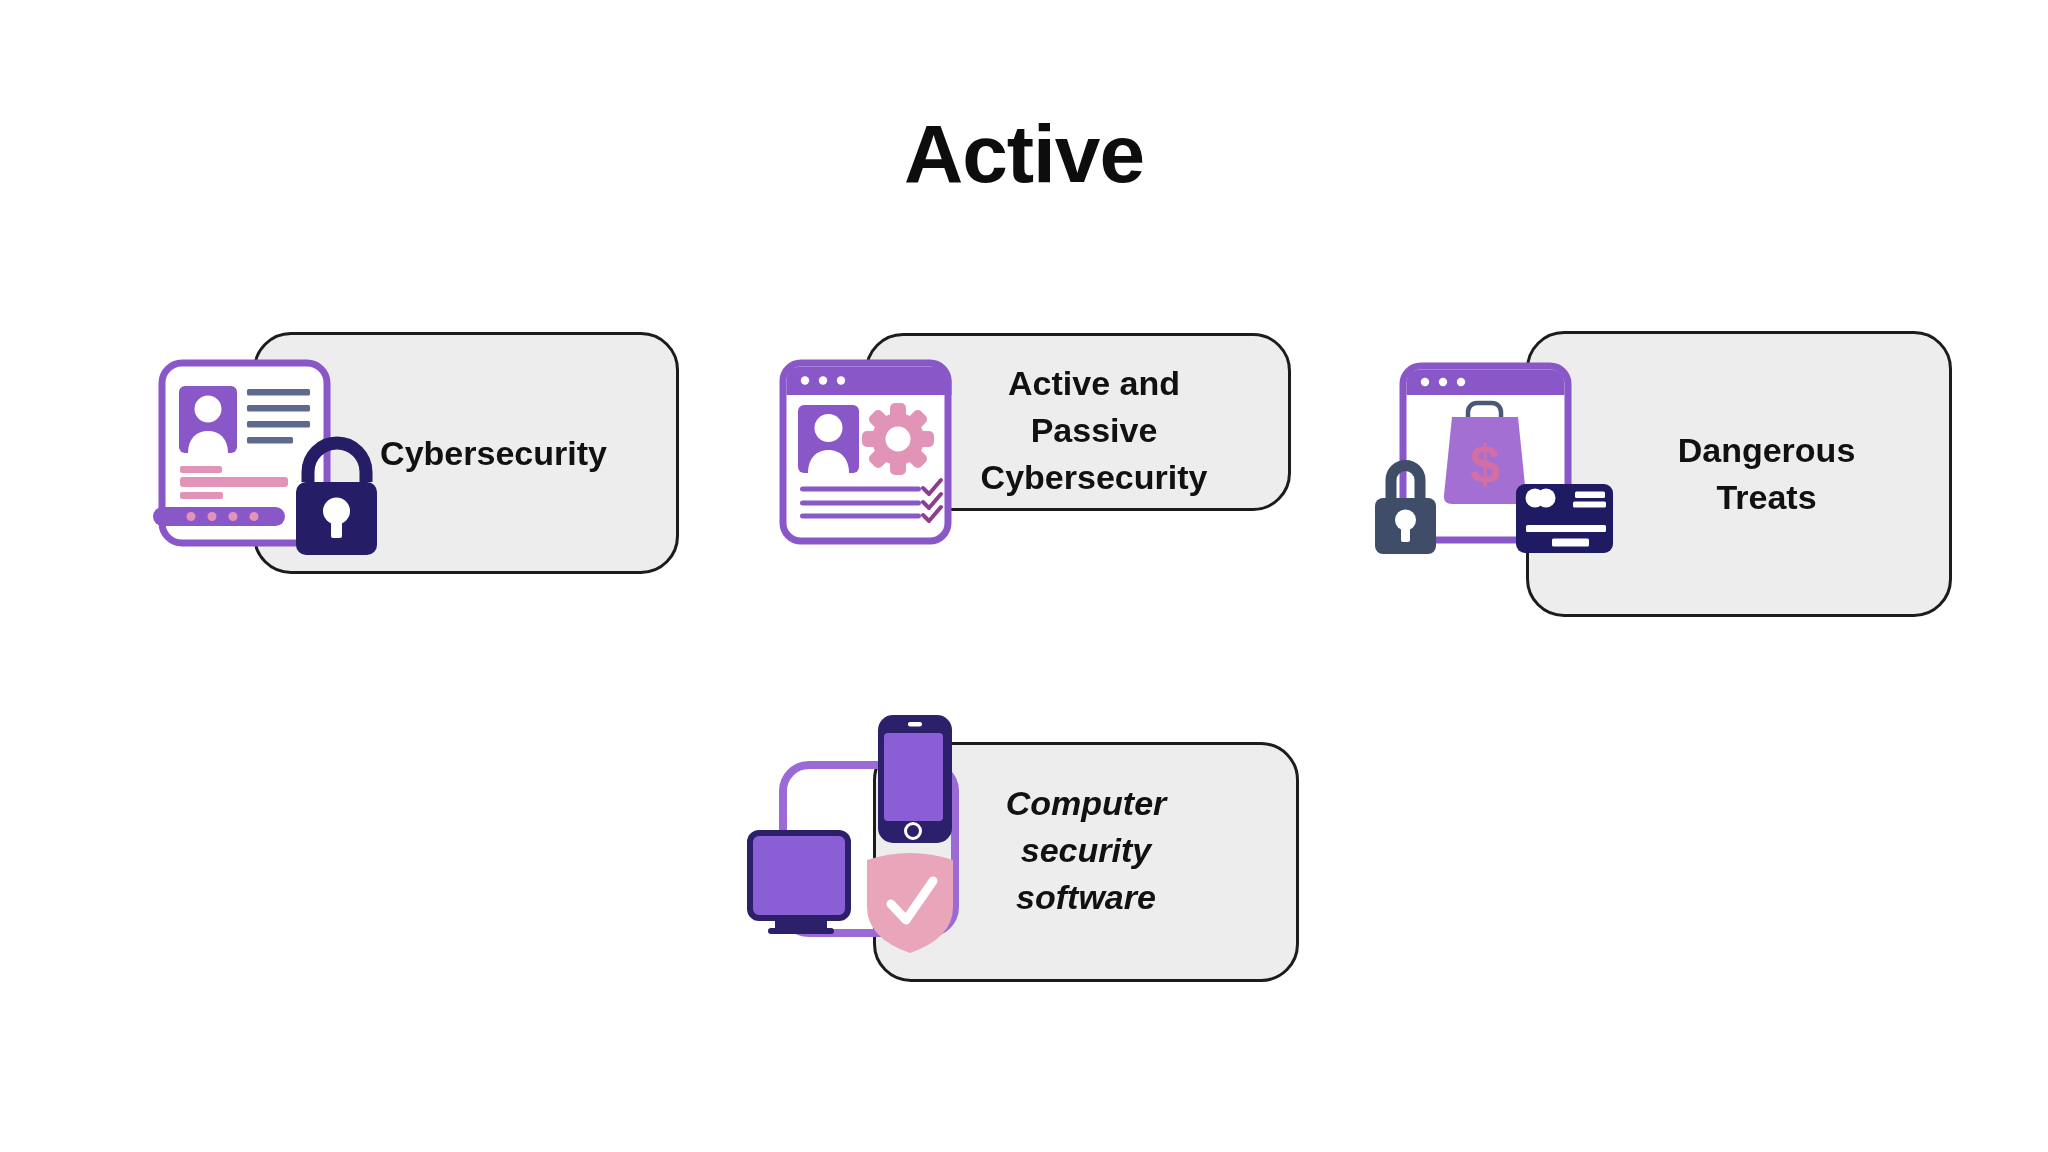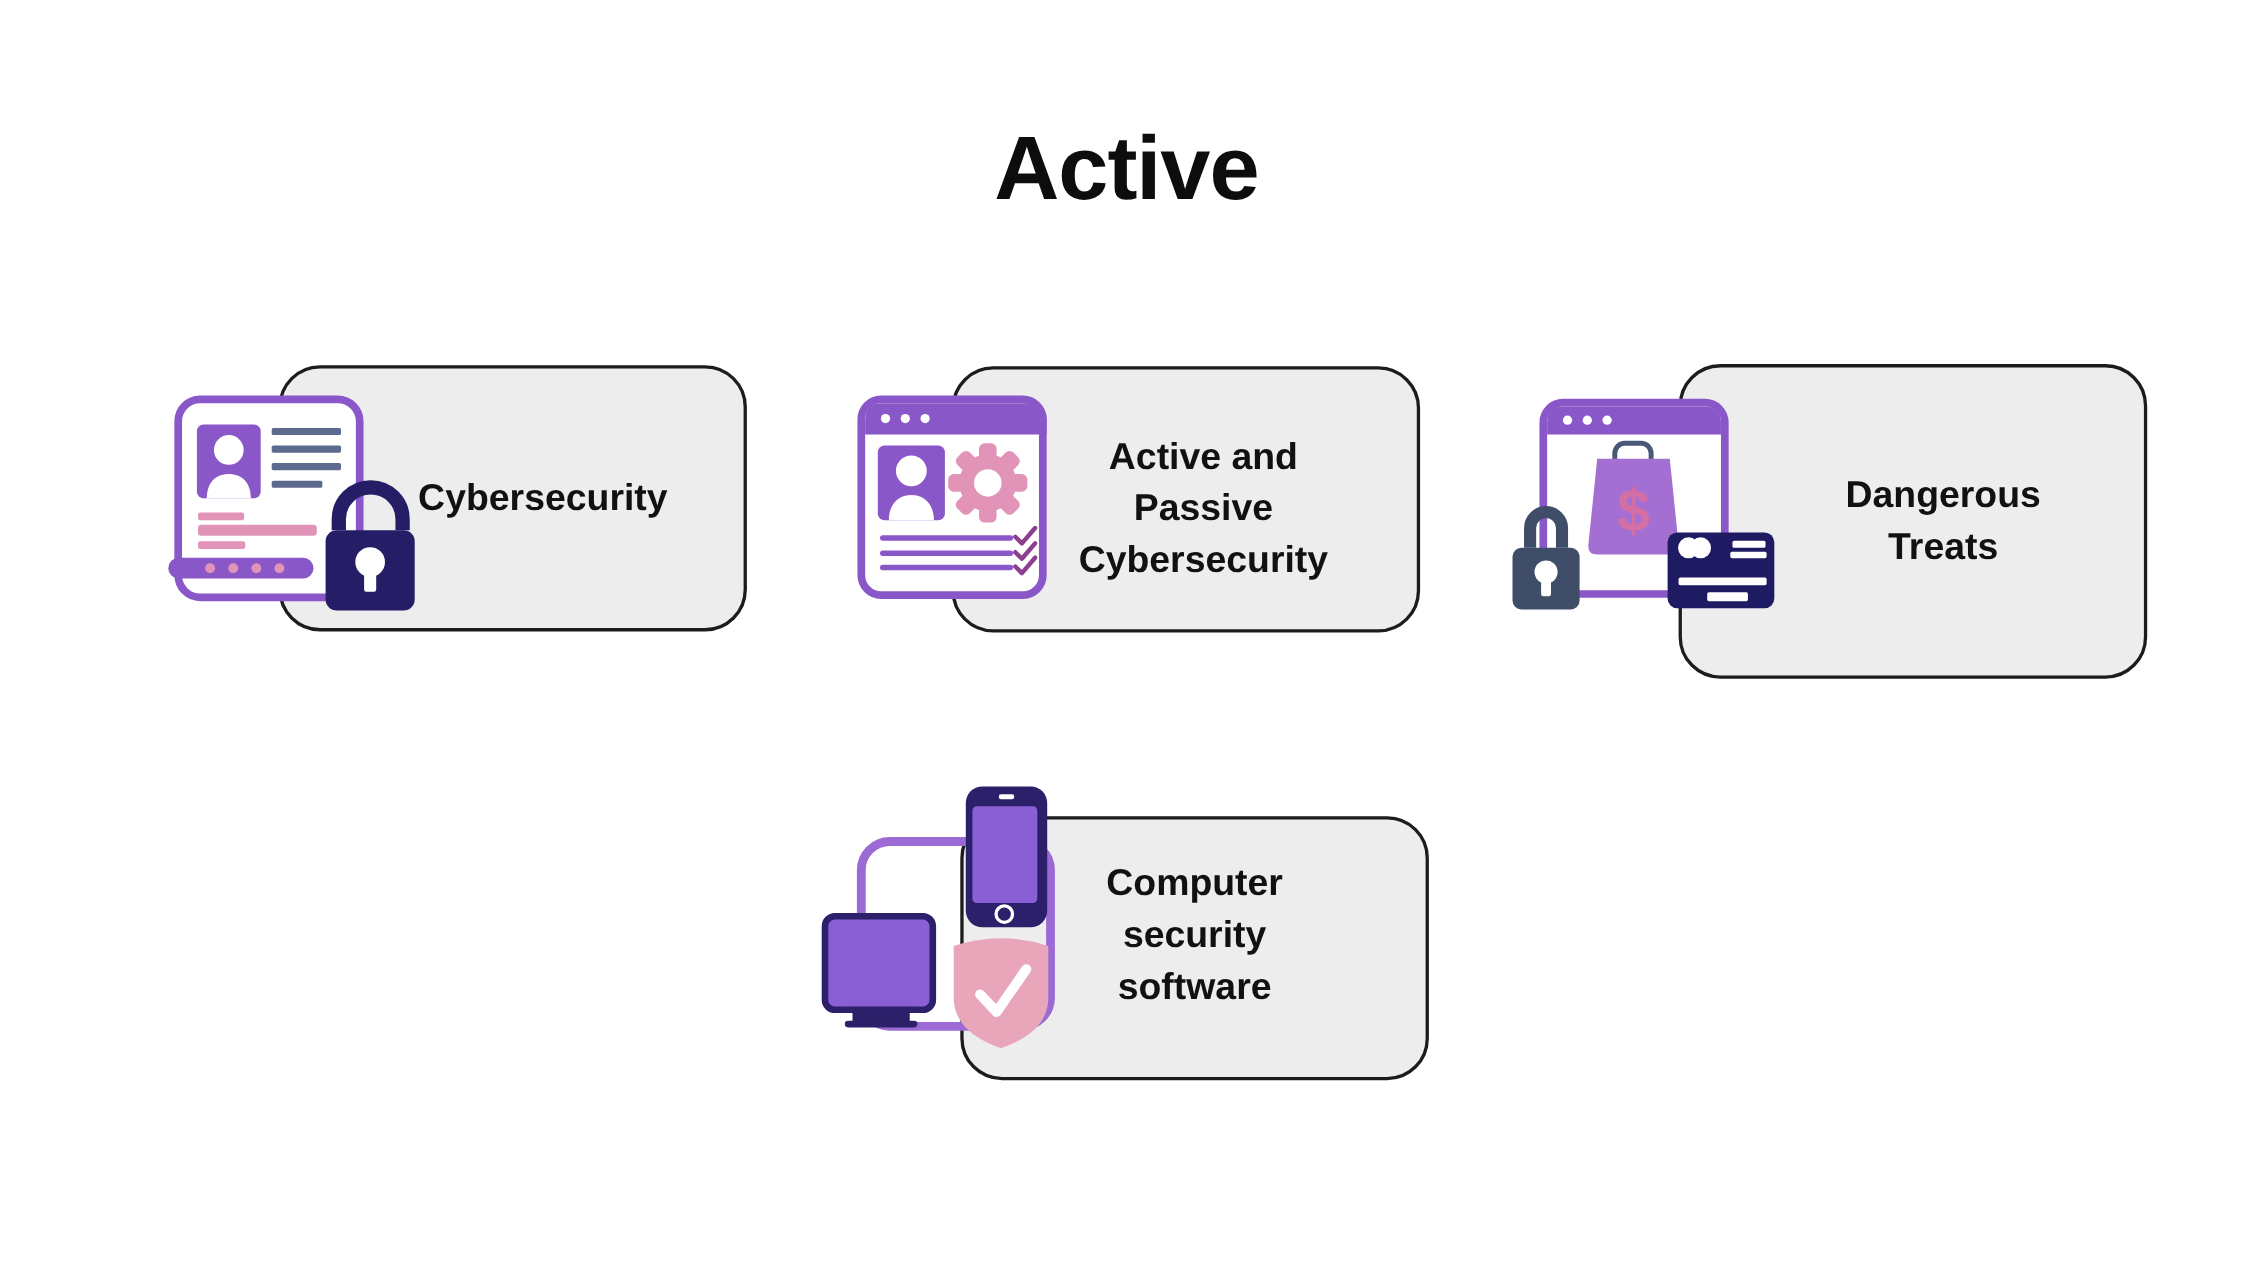--- a/index.html
+++ b/index.html
@@ -13,29 +13,29 @@
     text-align:center;font-size:82px;font-weight:bold;color:#0d0d0d;
     letter-spacing:-1px;
   }
   .card{
     position:absolute;width:426px;
     background:#ededed;border:3px solid #1c1c1c;border-radius:38px;
     box-sizing:border-box;
     display:flex;align-items:center;justify-content:center;
   }
   .card1{left:253px;top:332px;height:242px;padding-left:55px;}
-  .card2{left:865px;top:333px;height:242px;padding-left:32px;}
+  .card2{left:865px;top:333px;height:178px;padding-left:32px;}
   .card3{left:1526px;top:331px;height:286px;padding-left:55px;}
   .card4{left:873px;top:742px;height:240px;}
   .card-label{
     font-size:34px;line-height:47px;font-weight:bold;color:#111111;
     text-align:center;white-space:pre-line;
   }
   .card2 .card-label{transform:translateY(8px);}
-  .card4 .card-label{transform:translateY(-12px);}
+  .card4 .card-label{transform:translateY(-12px);font-style:italic;}
   .icon{position:absolute;}
   .icon svg{display:block;overflow:visible;}
   .icon1{left:140px;top:355px;}
   .icon2{left:775px;top:355px;}
   .icon3{left:1360px;top:355px;}
   .icon4{left:740px;top:700px;}
 </style>
 </head>
 <body>
 

